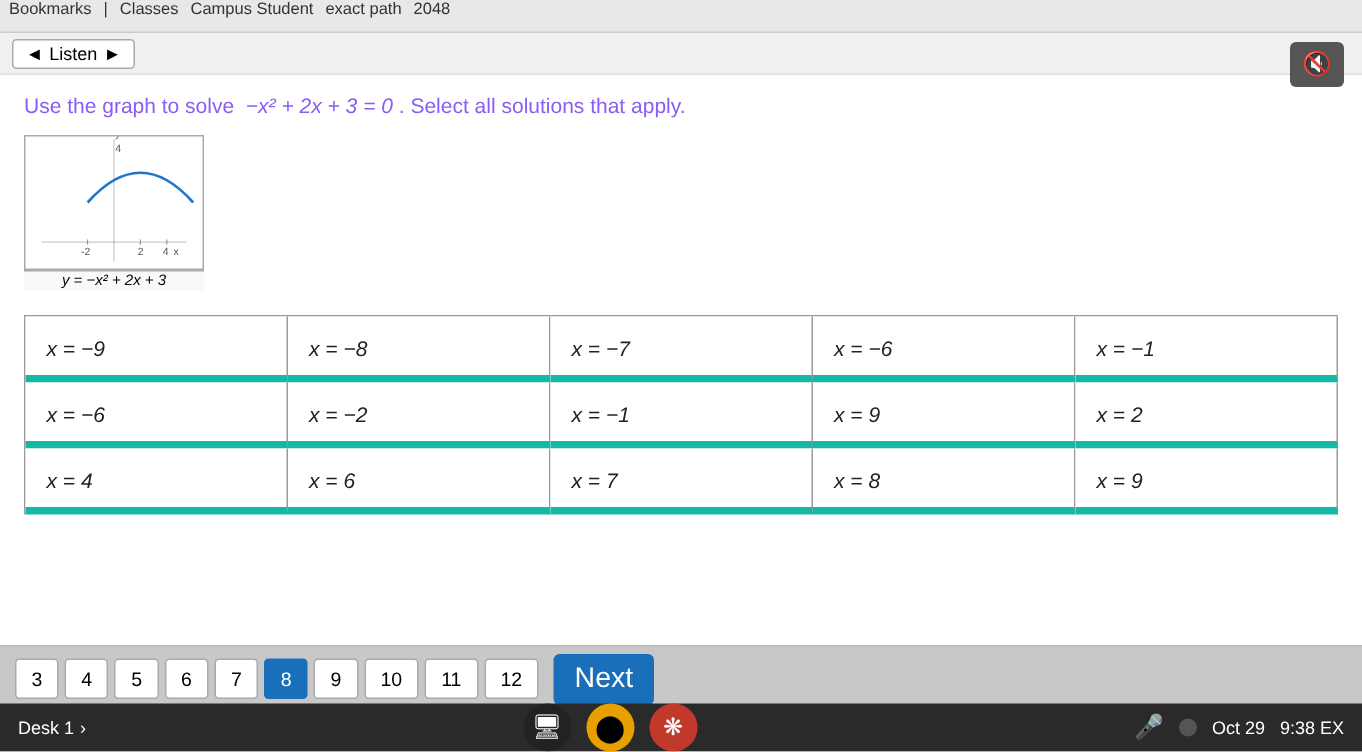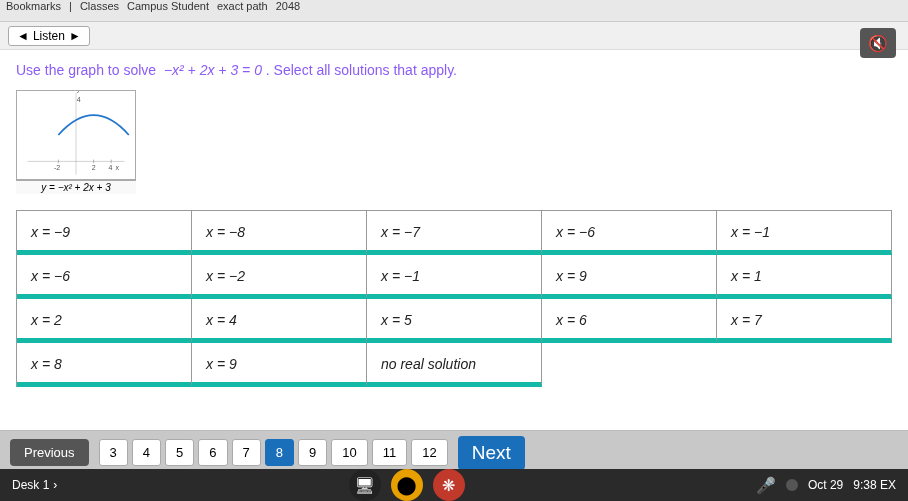--- a/index.html
+++ b/index.html
@@ -303,51 +303,41 @@
       <div class="answer-cell">
         <em>x = −2</em>
       </div>
       <div class="answer-cell">
         <em>x = −1</em>
       </div>
       <div class="answer-cell">
         <em>x = 9</em>
       </div>
       <div class="answer-cell">
-        <em>x = 1</em>
-      </div>
-      <div class="answer-cell">
         <em>x = 2</em>
       </div>
       <div class="answer-cell">
         <em>x = 4</em>
       </div>
       <div class="answer-cell">
-        <em>x = 5</em>
-      </div>
-      <div class="answer-cell">
         <em>x = 6</em>
       </div>
       <div class="answer-cell">
         <em>x = 7</em>
       </div>
       <div class="answer-cell">
         <em>x = 8</em>
       </div>
       <div class="answer-cell">
         <em>x = 9</em>
       </div>
-      <div class="answer-cell">
-        <em>no real solution</em>
-      </div>
     </div>
 </div>
 
 <div class="pagination-bar">
-  <button class="prev-btn">Previous</button>
   <button class="page-btn">3</button>
   <button class="page-btn">4</button>
   <button class="page-btn">5</button>
   <button class="page-btn">6</button>
   <button class="page-btn">7</button>
   <button class="page-btn active">8</button>
   <button class="page-btn">9</button>
   <button class="page-btn">10</button>
   <button class="page-btn">11</button>
   <button class="page-btn">12</button>

